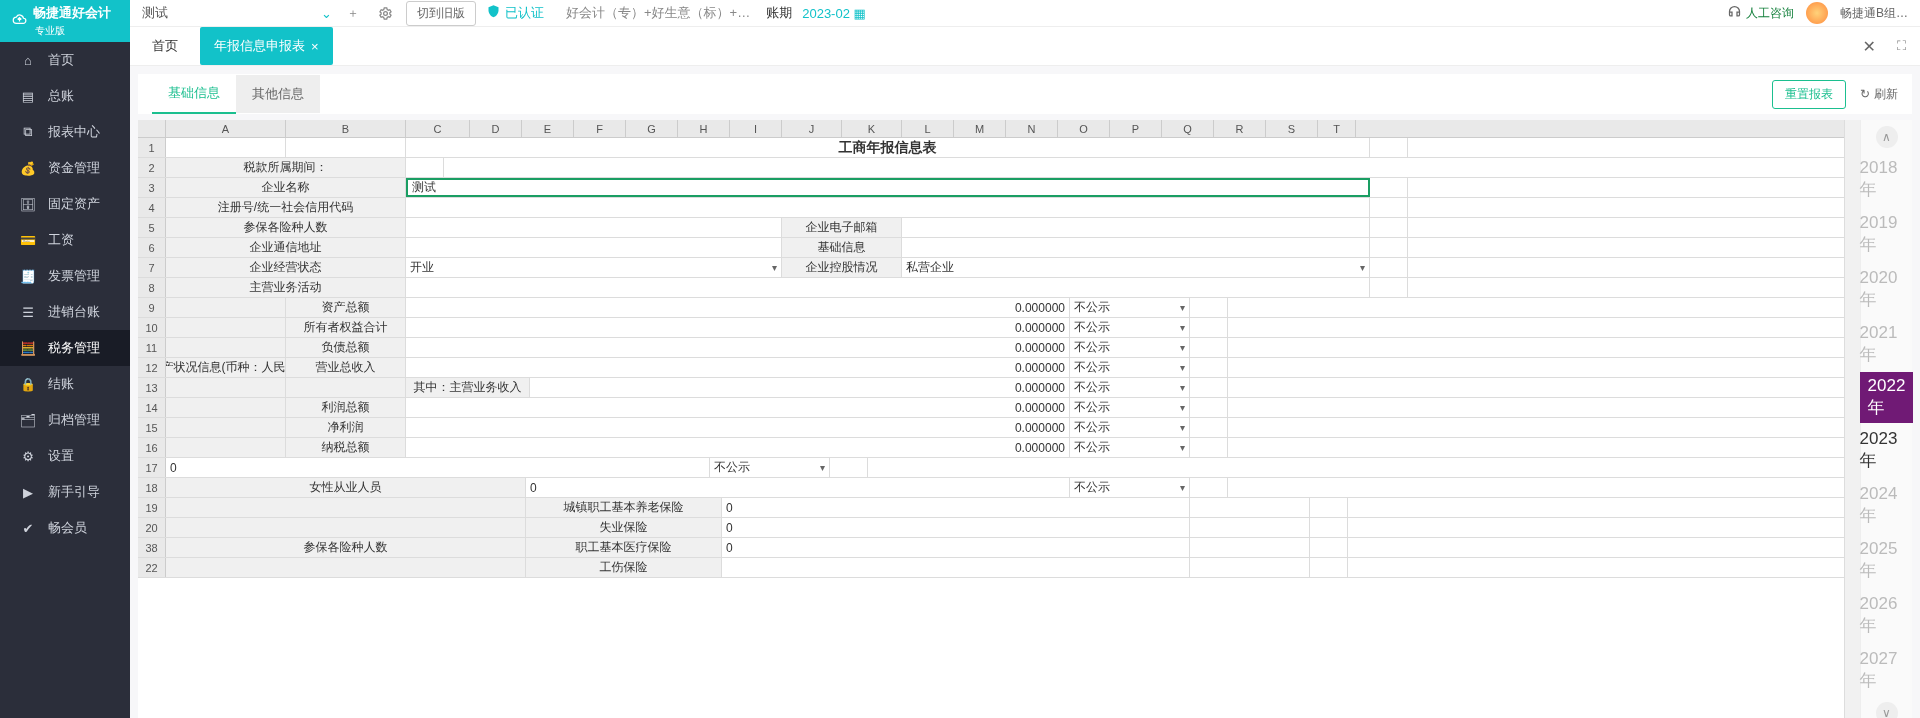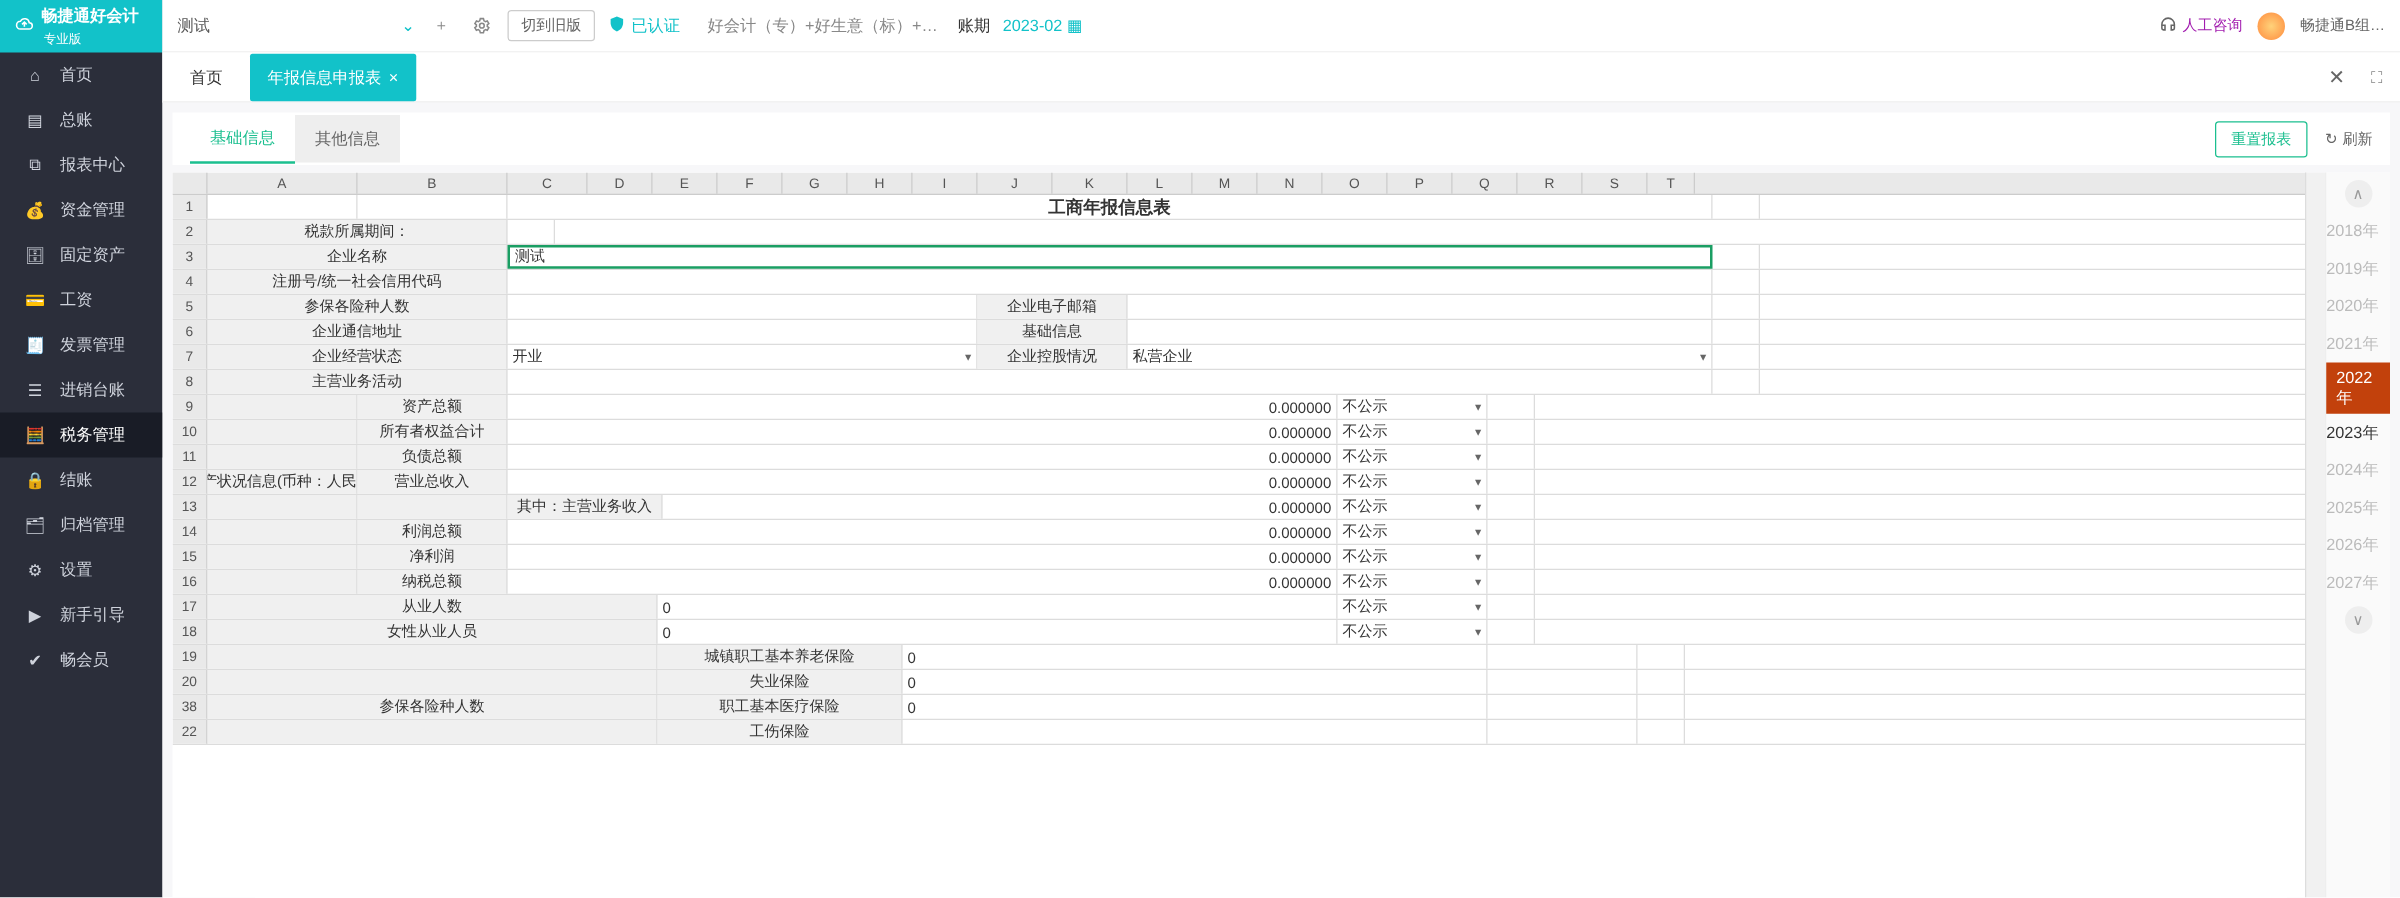--- a/index.html
+++ b/index.html
@@ -15,21 +15,21 @@
 .topbar{height:42px;background:#fff;border-bottom:1px solid #eee;display:flex;align-items:center;padding:0 12px;gap:10px;}
 .company-select{width:190px;height:26px;border:none;display:flex;align-items:center;color:#555;font-size:13px;}
 .chev{color:#12c2c9;margin-left:auto;}
 .icon-btn{width:22px;height:22px;display:flex;align-items:center;justify-content:center;color:#888;cursor:pointer;}
 .switch-old{border:1px solid #ccc;border-radius:3px;padding:3px 10px;color:#666;cursor:pointer;font-size:12px;}
 .verified{color:#12c2c9;display:flex;align-items:center;gap:4px;font-size:13px;}
 .plan{color:#888;font-size:13px;margin-left:12px;}
 .period-label{color:#333;font-size:13px;margin-left:6px;}
 .period{color:#12c2c9;font-size:13px;}
 .topbar-right{margin-left:auto;display:flex;align-items:center;gap:12px;}
-.ai-btn{display:flex;align-items:center;gap:4px;color:#a21caf;cursor:pointer;}
+.ai-btn{display:flex;align-items:center;gap:4px;color:#15803d;cursor:pointer;}
 .avatar{width:22px;height:22px;border-radius:50%;background:radial-gradient(circle,#ffd27a,#ff8a3d);}
 .user{color:#666;font-size:12px;}
 .tabs-row{height:40px;background:#fff;display:flex;align-items:center;padding-left:12px;gap:12px;border-bottom:1px solid #eee;position:relative;}
 .page-tab{padding:8px 10px;font-size:13px;color:#333;cursor:pointer;}
 .page-tab.report{background:#12c2c9;color:#fff;padding:10px 14px;border-radius:2px;display:flex;align-items:center;gap:6px;}
 .close-x{cursor:pointer;}
 .tabs-row .closebtn{position:absolute;right:44px;color:#666;font-size:16px;cursor:pointer;}
 .tabs-row .expand{position:absolute;right:14px;color:#888;font-size:13px;cursor:pointer;}
 .subbar{height:42px;background:#fff;display:flex;align-items:center;padding:0 14px;gap:0;margin:8px 8px 0 8px;}
 .subtab{padding:10px 16px;font-size:13px;color:#666;cursor:pointer;}
@@ -47,23 +47,23 @@
 .cell{border-right:1px solid #dcdcdc;display:flex;align-items:center;padding:0 4px;font-size:12px;color:#333;overflow:hidden;white-space:nowrap;}
 .hdr{background:#f0f0f0;justify-content:center;}
 .num{justify-content:flex-end;}
 .dd{justify-content:space-between;}
 .dd::after{content:"▾";color:#666;font-size:10px;}
 .title-row{font-size:14px;font-weight:bold;justify-content:center;}
 .selected-cell{border:2px solid #1a9e63 !important;}
 .scroll-placeholder{width:16px;background:#f1f1f1;border-left:1px solid #ddd;}
 .year-strip{width:52px;background:#fafafa;border-left:1px solid #eee;display:flex;flex-direction:column;align-items:center;padding-top:6px;gap:4px;}
 .ys-nav{width:22px;height:22px;border-radius:50%;background:#eee;color:#999;display:flex;align-items:center;justify-content:center;cursor:pointer;font-size:12px;}
-.year{font-size:13px;color:#bbb;padding:6px 0;cursor:pointer;}
+.year{font-size:17px;color:#bbb;padding:6px 0;cursor:pointer;}
 .year.dark{color:#333;}
-.year.active{background:#c2410c;color:#fff;border-radius:0;padding:4px 8px;}
+.year.active{background:#701a75;color:#fff;border-radius:0;padding:4px 8px;}
 .corner{width:28px;background:#e9e9e9;border-right:1px solid #ccc;}
 svg{width:15px;height:15px;}
 </style>
 </head>
 <body>
 
 <div class="app">
   <div class="sidebar">
     <div class="logo">
       <span style="margin-right:6px">
@@ -334,21 +334,20 @@
             <div class="row">
               <div class="rn">16</div>
               <div class="cell hdr" style="width:120px"></div>
               <div class="cell hdr" style="width:120px">纳税总额</div>
               <div class="cell num" style="width:664px">0.000000</div>
               <div class="cell dd" style="width:120px">不公示</div>
               <div class="cell " style="width:38px"></div>
             </div>
             <div class="row">
               <div class="rn">17</div>
-              <div class="cell hdr" style="width:360px">从业人数</div>
               <div class="cell " style="width:544px">0</div>
               <div class="cell dd" style="width:120px">不公示</div>
               <div class="cell " style="width:38px"></div>
             </div>
             <div class="row">
               <div class="rn">18</div>
               <div class="cell hdr" style="width:360px">女性从业人员</div>
               <div class="cell " style="width:544px">0</div>
               <div class="cell dd" style="width:120px">不公示</div>
               <div class="cell " style="width:38px"></div>

